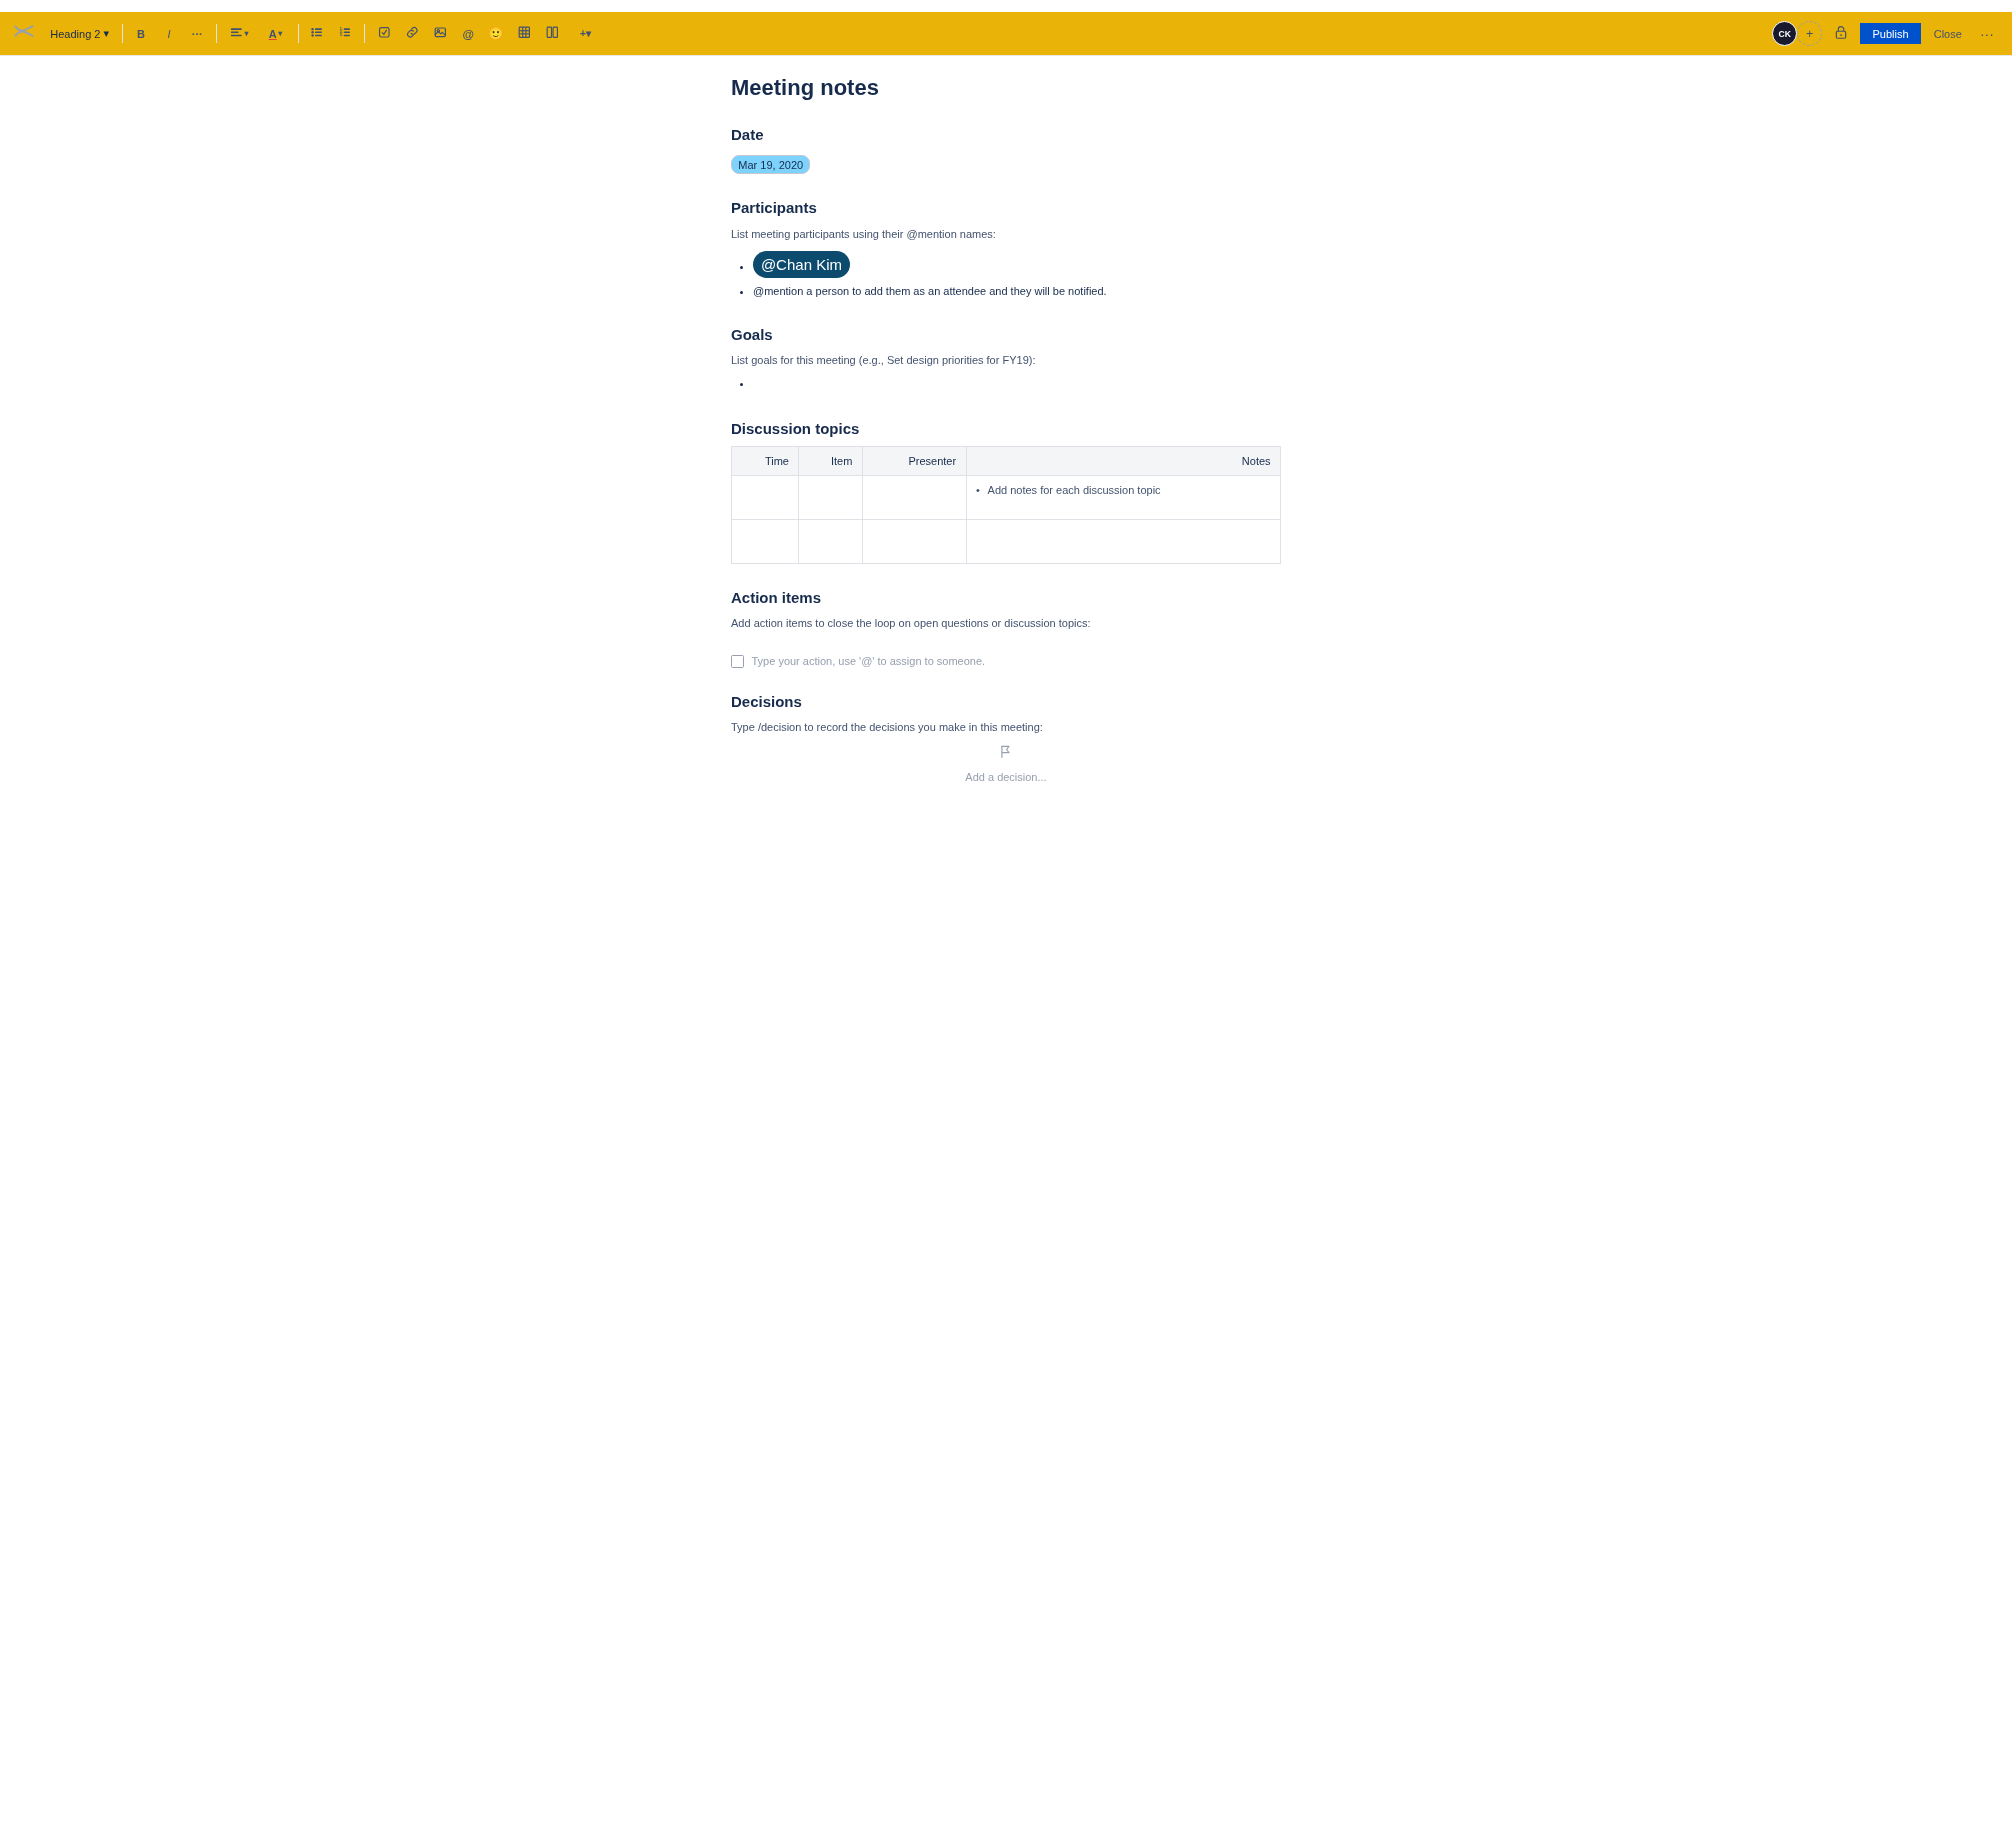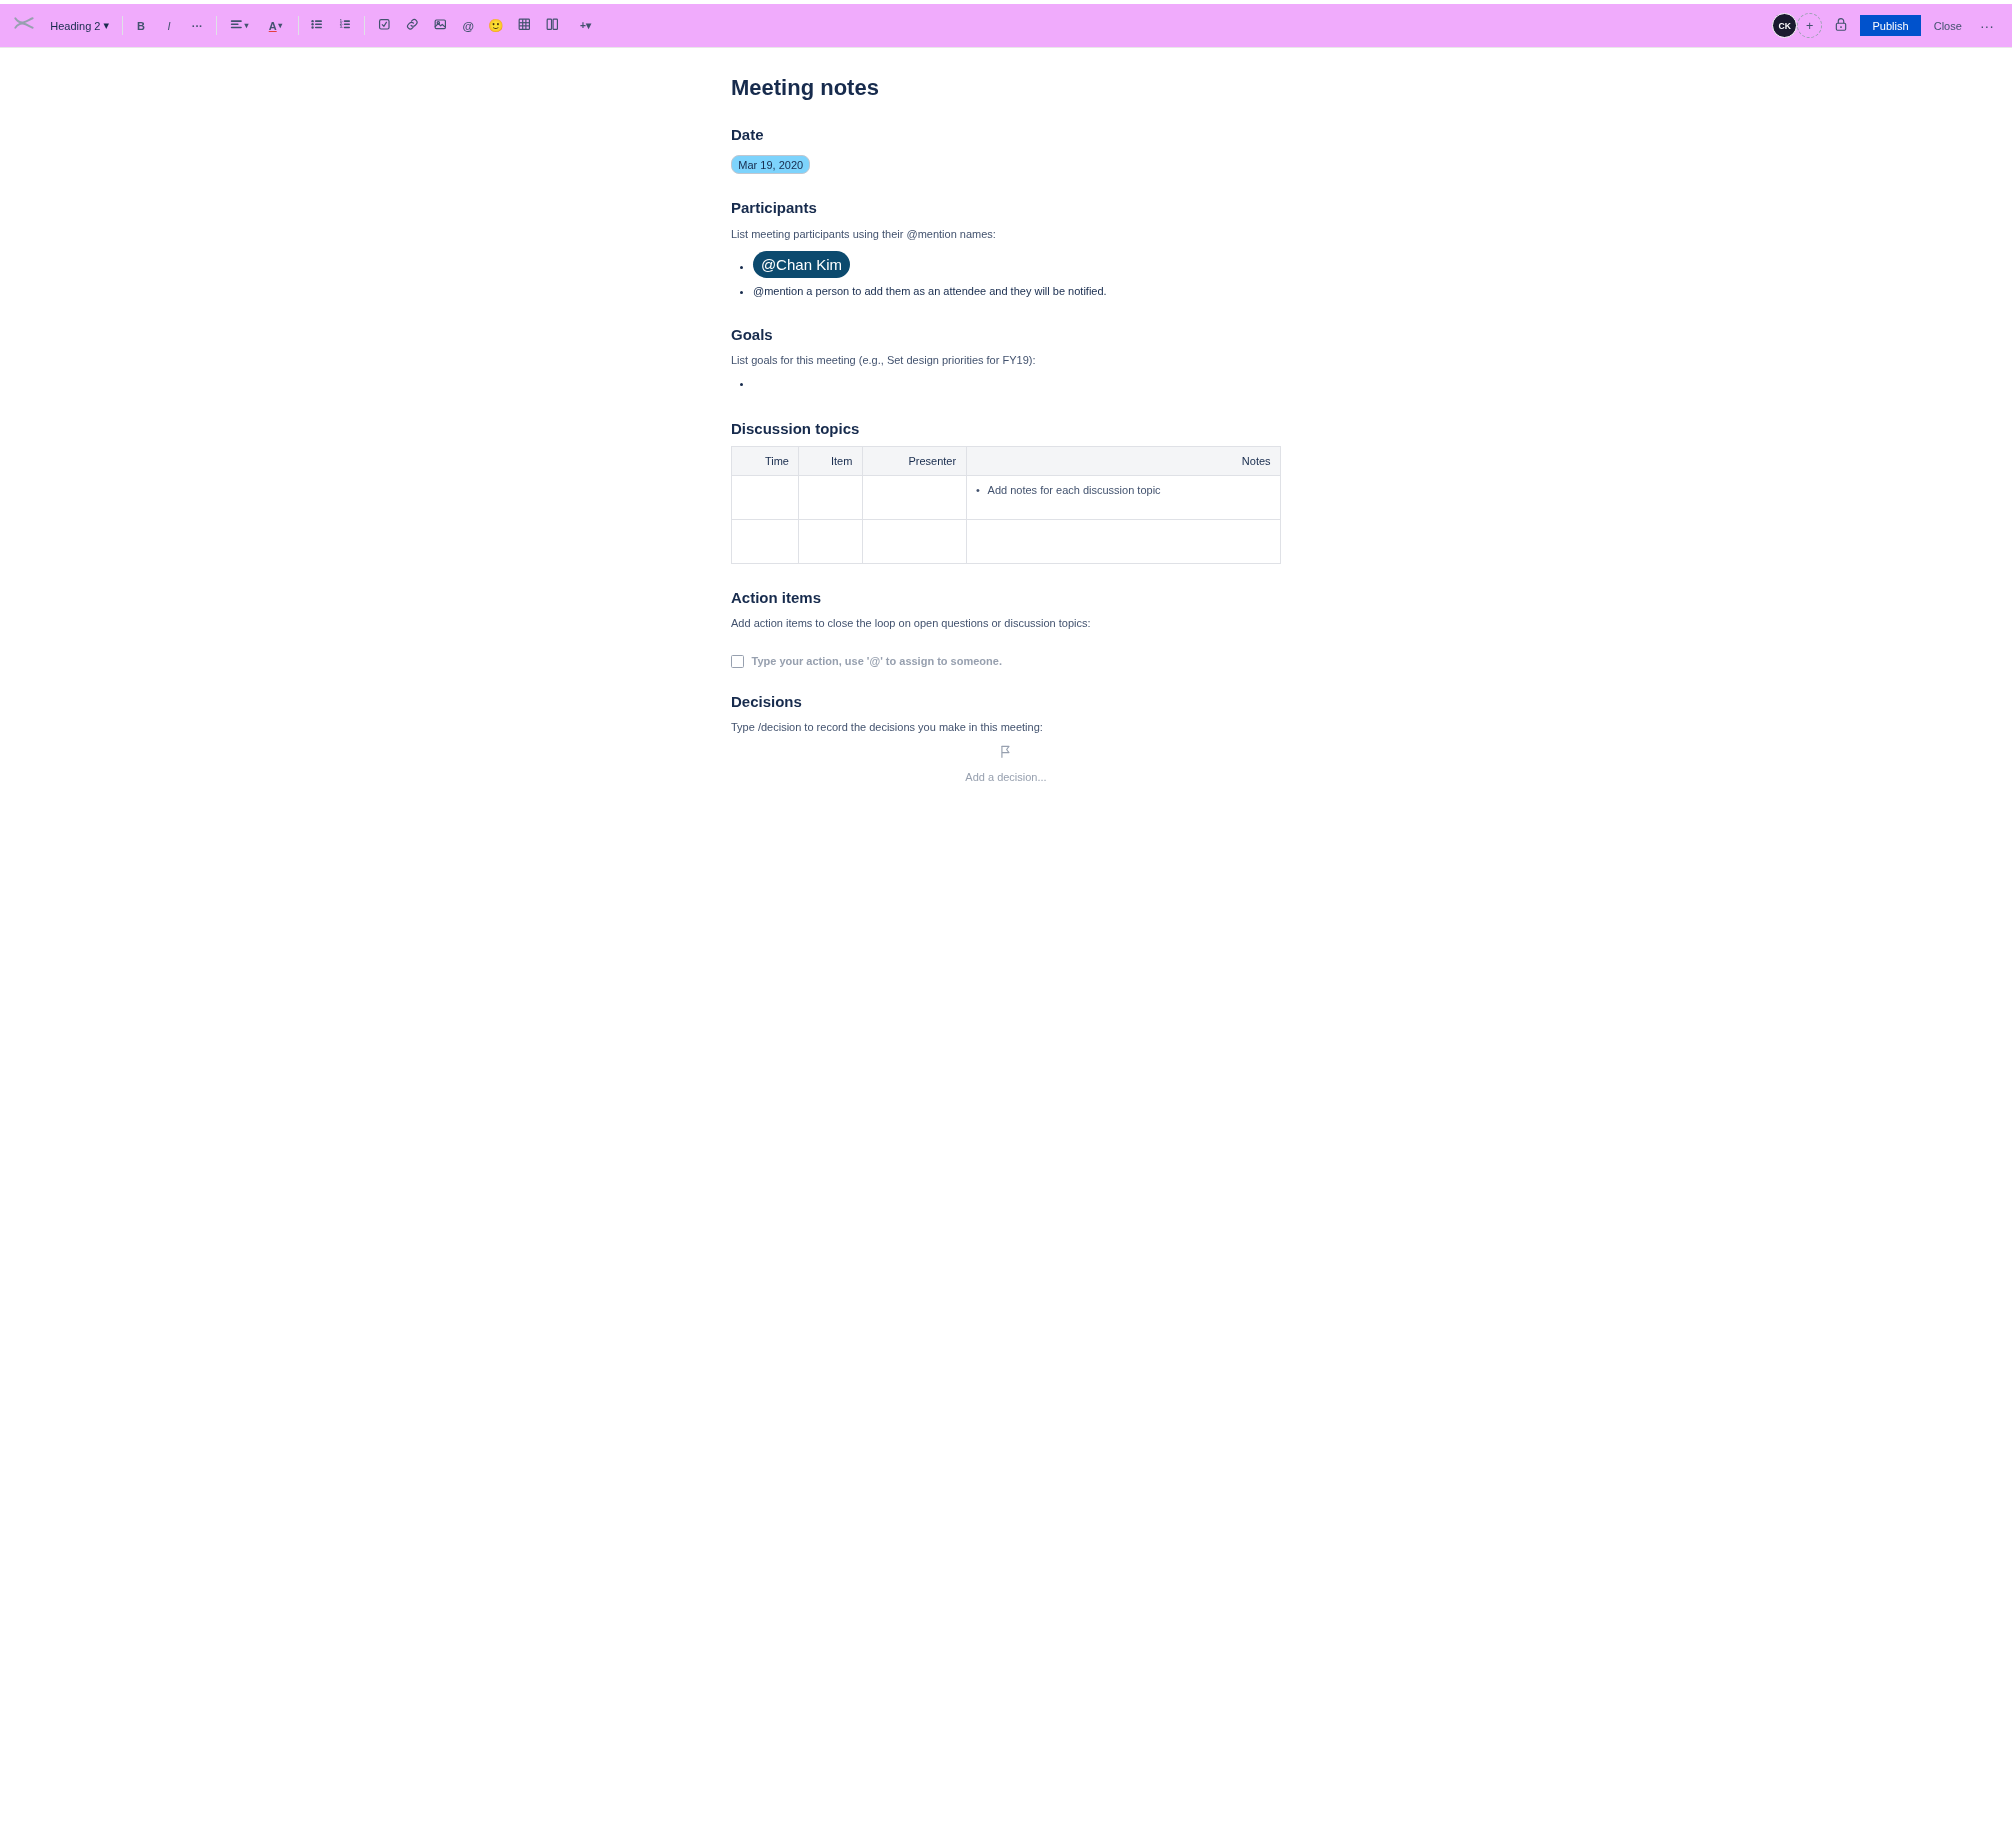--- a/index.html
+++ b/index.html
@@ -12,22 +12,22 @@
 
     
     .toolbar {
       display: flex;
       align-items: center;
       padding: 0 12.6px;
       height: 44px;
       border-bottom: 0.8px solid #e8e8e8;
       gap: 3.1px;
       position: sticky;
-      top: 4px;
-      background: #f0abfc;
+      top: 12px;
+      background: #eab308;
       z-index: 100;
     }
     .toolbar-logo {
       margin-right: 6.3px;
       color: #97a0af;
       font-size: 17.3px;
     }
     .heading-selector {
       display: flex;
       align-items: center;
@@ -248,21 +248,20 @@
     .table-note-item::before {
       content: "•";
       margin-right: 3.1px;
     }
 
     
     .action-checkbox-row {
       display: flex;
       gap: 7.9px;
       margin-top: 22px;
-      font-weight: bold;
     }
     .action-checkbox {
       width: 12.6px;
       height: 12.6px;
       border: 0.8px solid #97a0af;
       border-radius: 1.6px;
       flex-shrink: 0;
       background: #fff;
     }
     .action-placeholder {

